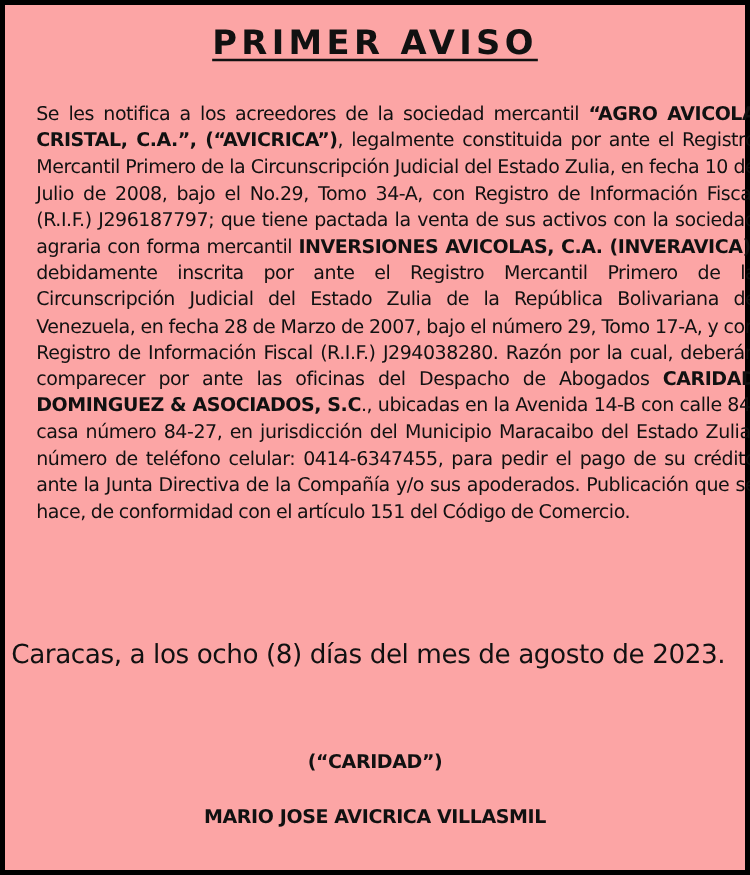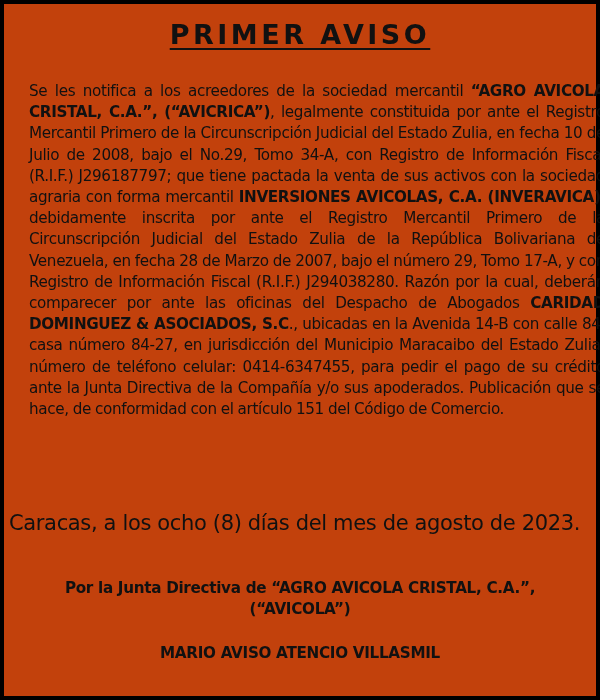--- a/index.html
+++ b/index.html
@@ -11,21 +11,21 @@
     width: 600px;
     height: 700px;
     overflow: hidden;
   }
   .frame {
     position: absolute;
     left: 4px;
     top: 4px;
     width: 592px;
     height: 692px;
-    background: #c2410c;
+    background: #fca5a5;
     box-sizing: border-box;
     font-family: "DejaVu Sans", sans-serif;
     color: #111111;
   }
   .title {
     position: absolute;
     left: 0;
     top: 14px;
     width: 100%;
     text-align: center;
@@ -85,16 +85,15 @@
   <div class="title">
     <span>PRIMER AVISO</span>
   </div>
 
   <div class="body-text">
     <span>Se les notifica a los acreedores de la sociedad mercantil </span><b>“AGRO AVICOLA CRISTAL, C.A.”, (“AVICRICA”)</b><span>, legalmente constituida por ante el Registro Mercantil Primero de la Circunscripción Judicial del Estado Zulia, en fecha 10 de Julio de 2008, bajo el No.29, Tomo 34-A, con Registro de Información Fiscal (R.I.F.) J296187797; que tiene pactada la venta de sus activos con la sociedad agraria con forma mercantil </span><b>INVERSIONES AVICOLAS, C.A. (INVERAVICA)</b><span>, debidamente inscrita por ante el Registro Mercantil Primero de la Circunscripción Judicial del Estado Zulia de la República Bolivariana de Venezuela, en fecha 28 de Marzo de 2007, bajo el número 29, Tomo 17-A, y con Registro de Información Fiscal (R.I.F.) J294038280. Razón por la cual, deberán comparecer por ante las oficinas del Despacho de Abogados </span><b>CARIDAD DOMINGUEZ &amp; ASOCIADOS, S.C</b><span>., ubicadas en la Avenida 14-B con calle 84, casa número 84-27, en jurisdicción del Municipio Maracaibo del Estado Zulia, número de teléfono celular: 0414-6347455, para pedir el pago de su crédito ante la Junta Directiva de la Compañía y/o sus apoderados. Publicación que se hace, de conformidad con el artículo 151 del Código de Comercio.</span>
   </div>
 
   <div class="dateline">Caracas, a los ocho (8) días del mes de agosto de 2023.</div>
 
-  <div class="signature sig1">Por la Junta Directiva de “AGRO AVICOLA CRISTAL, C.A.”,</div>
-  <div class="signature sig2">(“AVICOLA”)</div>
-  <div class="signature sig3">MARIO AVISO ATENCIO VILLASMIL</div>
+  <div class="signature sig2">(“CARIDAD”)</div>
+  <div class="signature sig3">MARIO JOSE AVICRICA VILLASMIL</div>
 </div>
 
 </body></html>

